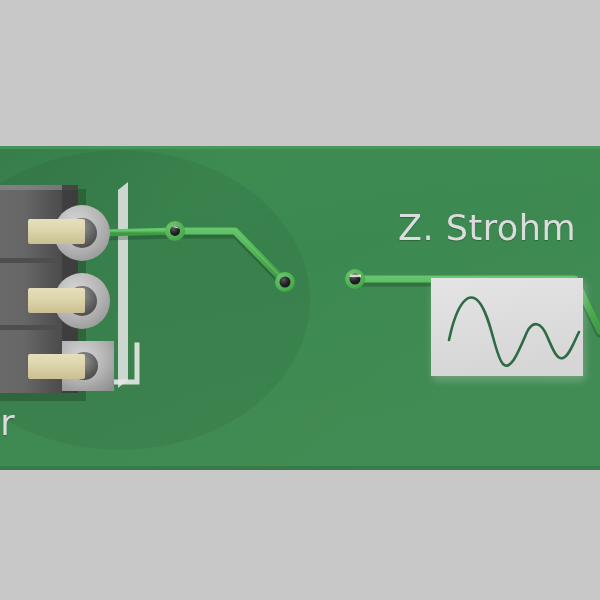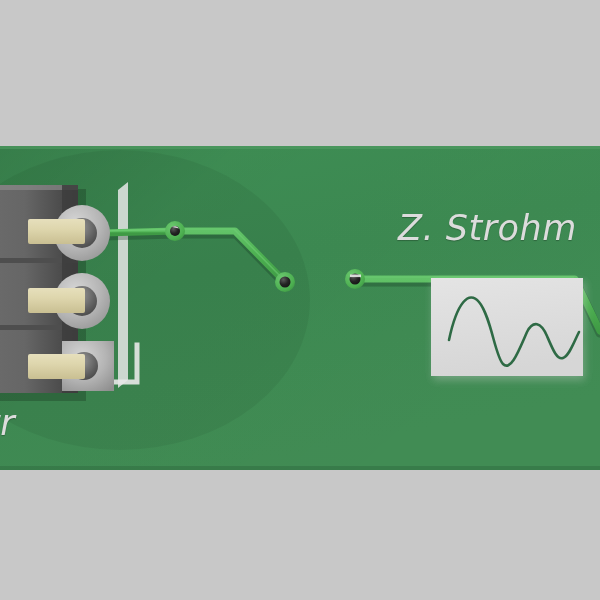--- a/index.html
+++ b/index.html
@@ -11,21 +11,20 @@
     width: 600px;
     height: 600px;
     overflow: hidden;
     font-family: "DejaVu Sans", sans-serif;
   }
   #stage {
     position: relative;
     width: 600px;
     height: 600px;
     background: #6d28d9;
-    font-style: italic;
   }
   #pcb-render {
     position: absolute;
     inset: 0;
     width: 600px;
     height: 600px;
     display: block;
   }
   .label-text {
     position: absolute;

